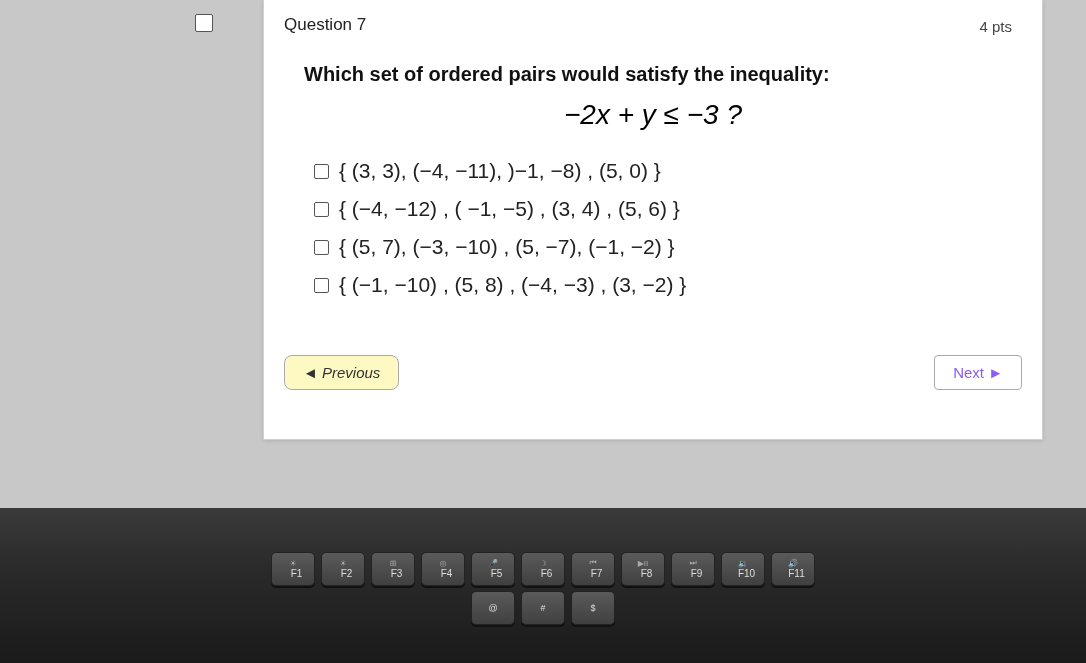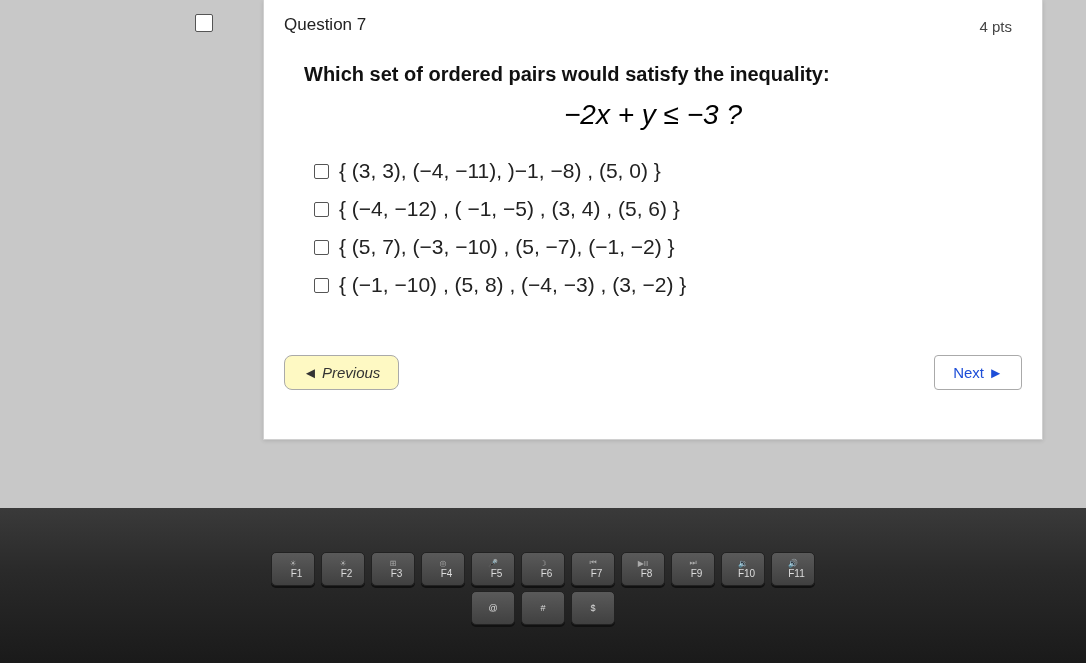--- a/index.html
+++ b/index.html
@@ -136,21 +136,21 @@
       gap: 4px;
       font-style: italic;
     }
 
     .btn-next {
       background: white;
       border: 1px solid #aaa;
       border-radius: 4px;
       padding: 8px 18px;
       font-size: 15px;
-      color: #1d4ed8;
+      color: #8b5cf6;
       cursor: pointer;
       display: flex;
       align-items: center;
       gap: 4px;
     }
 
     
     .side-checkbox {
       position: absolute;
       left: 195px;

